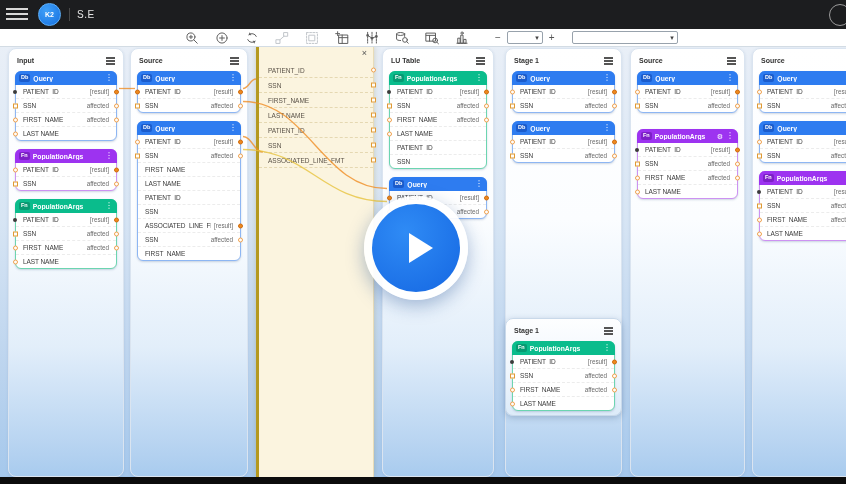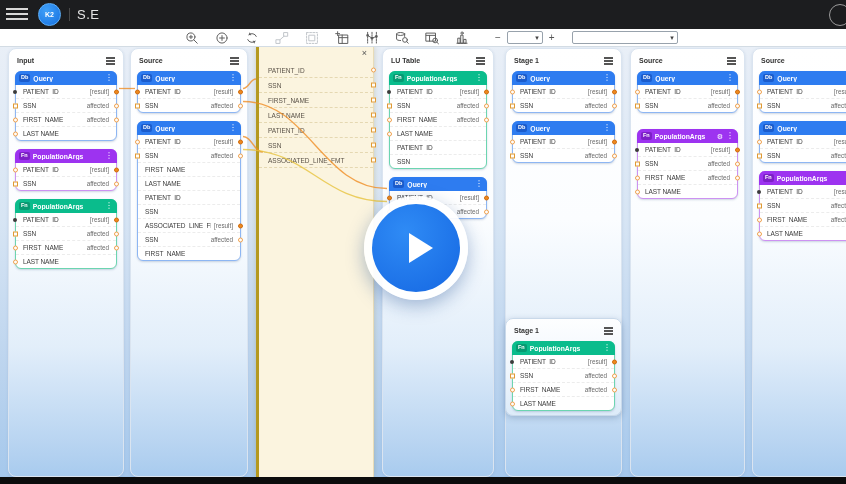--- a/index.html
+++ b/index.html
@@ -8,21 +8,21 @@
 
   
   .topbar{position:absolute;left:0;top:0;width:100%;height:29px;background:#1c1d1f;
     display:flex;align-items:center;z-index:20;}
   .burger{margin-left:6px;margin-top:8px;align-self:flex-start;width:22px;height:2px;
     background:#d8d8d8;box-shadow:0 5px 0 0 #d8d8d8,0 10px 0 0 #d8d8d8;cursor:pointer;}
   .logo{width:21px;height:21px;border-radius:50%;margin-left:10px;
     background:radial-gradient(circle at 35% 30%,#3fa0f8,#1670e0);border:1px solid #5db0fa;
     color:#fff;font-size:7px;font-weight:bold;display:flex;align-items:center;justify-content:center;cursor:pointer;}
   .tb-divider{width:1px;height:13px;background:#4a4a4a;margin:0 7px 0 8px;}
-  .tb-title{color:#e5e5e5;font-size:13px;letter-spacing:.5px;}
+  .tb-title{color:#e5e5e5;font-size:10px;letter-spacing:.5px;}
   .avatar{position:absolute;right:-5px;top:4px;width:20px;height:20px;border-radius:50%;
     border:1.5px solid #9a9a9a;cursor:pointer;}
 
   
   .toolbar{position:absolute;left:0;top:29px;width:100%;height:17px;background:#fff;
     border-bottom:1px solid #d3dce4;display:flex;align-items:center;z-index:19;}
   #tb-icons{display:flex;align-items:center;margin-left:184px;}
   .tbtn{width:15px;height:15px;margin-right:15px;display:flex;align-items:center;justify-content:center;cursor:pointer;}
   .tbtn svg{width:14px;height:14px;stroke:#5b5b5b;fill:none;stroke-width:1.1;stroke-linecap:round;stroke-linejoin:round;}
   .tbtn svg .arw{fill:#5b5b5b;stroke:none;}

